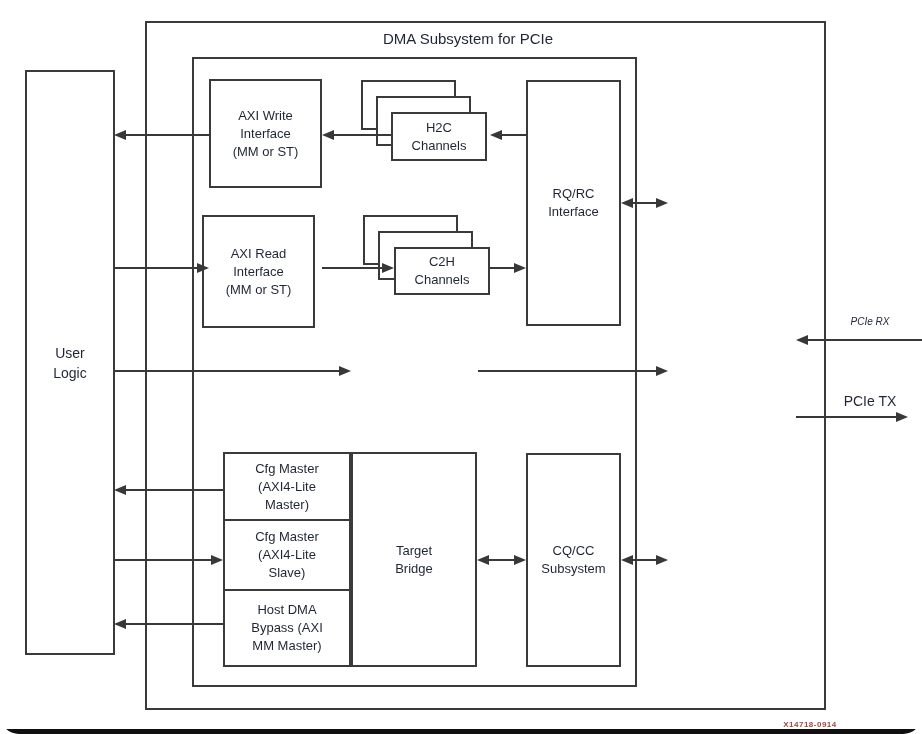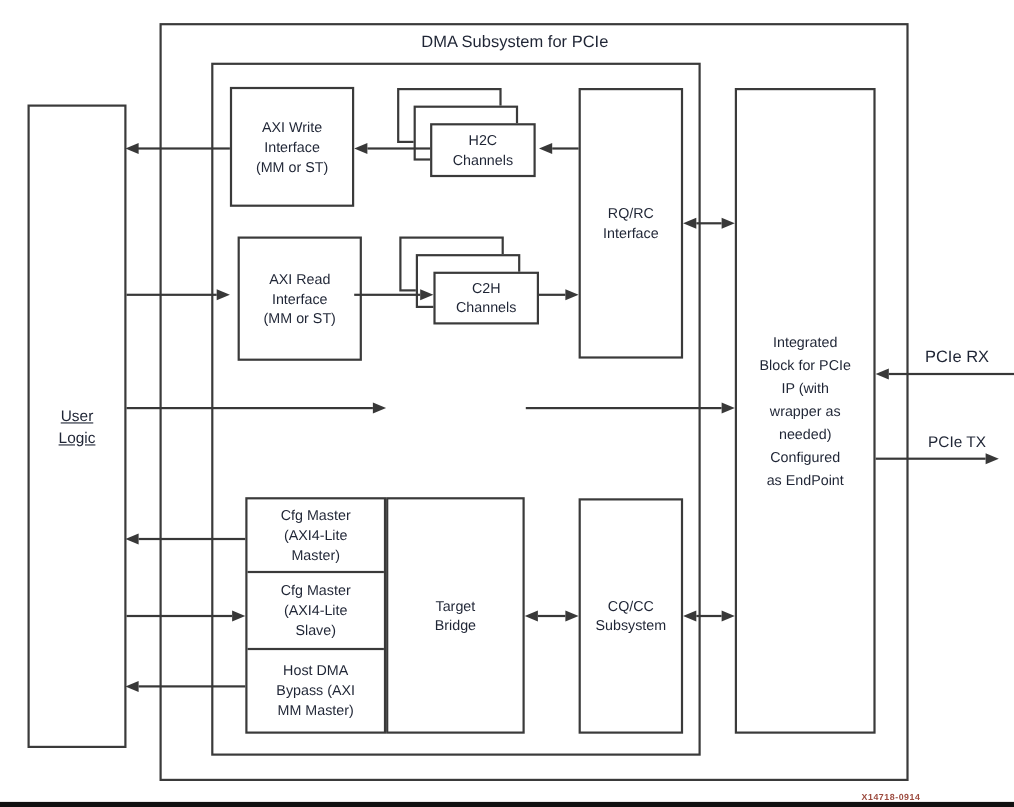--- a/index.html
+++ b/index.html
@@ -1,53 +1,53 @@
 <!DOCTYPE html>
 <html><head>
 <meta charset="utf-8">
 <style>
   html,body{margin:0;padding:0;background:#ffffff;}
   .canvas{
     position:relative;width:922px;height:734px;background:#ffffff;overflow:hidden;
-    font-family:"Liberation Sans",sans-serif;color:#1f2535;
+    font-family:"Liberation Sans",sans-serif;color:#1f2535;border-radius:19px;
   }
   .box{
     position:absolute;border:2px solid #3a3a3a;background:#ffffff;
     display:flex;align-items:center;justify-content:center;box-sizing:border-box;
   }
   .box-label{
     white-space:pre-line;text-align:center;font-size:13px;line-height:18px;color:#1f2535;
   }
   .plain{background:transparent;display:block;}
   .label{position:absolute;text-align:center;color:#1f2535;}
   .title{left:288px;top:30px;width:360px;font-size:15px;}
   .outer{left:145px;top:21px;width:681px;height:689px;}
   .inner{left:192px;top:57px;width:445px;height:630px;}
-  .user-logic{left:25px;top:95px;width:90px;height:585px;text-decoration:underline;}
+  .user-logic{left:25px;top:70px;width:90px;height:585px;}
   .user-logic .box-label{font-size:14px;line-height:20px;}
   .axi-write{left:209px;top:79px;width:113px;height:109px;}
-  .axi-read{left:216px;top:215px;width:113px;height:113px;}
+  .axi-read{left:202px;top:215px;width:113px;height:113px;}
   .h2c-back{left:361px;top:80px;width:95px;height:50px;}
   .h2c-mid{left:376px;top:96px;width:95px;height:50px;}
   .h2c-front{left:391px;top:112px;width:96px;height:49px;}
   .c2h-back{left:363px;top:215px;width:95px;height:50px;}
   .c2h-mid{left:378px;top:231px;width:95px;height:49px;}
   .c2h-front{left:394px;top:247px;width:96px;height:48px;}
   .rqrc{left:526px;top:80px;width:95px;height:246px;}
   .irq{left:351px;top:327px;width:127px;height:93px;}
   .cfg-stack{left:223px;top:452px;width:128px;height:215px;flex-direction:column;align-items:stretch;justify-content:flex-start;padding:0;}
   .cfg-cell{display:flex;align-items:center;justify-content:center;box-sizing:border-box;}
   .cfg-cell-1{height:67px;border-bottom:2px solid #3a3a3a;}
   .cfg-cell-2{height:70px;border-bottom:2px solid #3a3a3a;}
   .cfg-cell-3{flex:1;}
   .target-bridge{left:351px;top:452px;width:126px;height:215px;justify-content:center;}
   .cqcc{left:526px;top:453px;width:95px;height:214px;}
   .integrated{left:668px;top:80px;width:128px;height:587px;}
   .integrated .box-label{line-height:21px;}
-  .pcie-rx-label{left:822px;top:316px;width:96px;font-size:15px;}
+  .pcie-rx-label{left:822px;top:316px;width:96px;font-size:10px;font-style:italic;}
   .pcie-tx-label{left:822px;top:393px;width:96px;font-size:14px;}
   .hline{position:absolute;height:2px;background:#383838;}
   .ah-left,.ah-right{position:absolute;width:0;height:0;border-top:5px solid transparent;border-bottom:5px solid transparent;}
   .ah-left{border-right:12px solid #383838;}
   .ah-right{border-left:12px solid #383838;}
   .watermark{position:absolute;left:560px;top:702px;width:360px;text-align:right;font-size:17px;color:#b9bcbe;}
   .figure-id{position:absolute;left:700px;top:720px;width:220px;text-align:center;font-size:8px;font-weight:bold;color:#9c4a3e;letter-spacing:0.5px;}
   .bottom-bar{position:absolute;left:0;top:729px;width:922px;height:5px;background:#101010;}
 </style>
 </head>
@@ -115,29 +115,20 @@
 
   <div class="box target-bridge">
     <span class="box-label">Target
 Bridge</span>
   </div>
   <div class="box cqcc">
     <span class="box-label">CQ/CC
 Subsystem</span>
   </div>
 
-  <div class="box integrated">
-    <span class="box-label">Integrated
-Block for PCIe
-IP (with
-wrapper as
-needed)
-Configured
-as EndPoint</span>
-  </div>
 
   <div class="label pcie-rx-label">PCIe RX</div>
   <div class="label pcie-tx-label">PCIe TX</div>
 
   <div class="hline" style="left:123px;top:134px;width:86px;"></div>
   <div class="ah-left" style="left:114px;top:130px;"></div>
   <div class="hline" style="left:334px;top:134px;width:57px;"></div>
   <div class="ah-left" style="left:322px;top:130px;"></div>
   <div class="hline" style="left:502px;top:134px;width:24px;"></div>
   <div class="ah-left" style="left:490px;top:130px;"></div>

